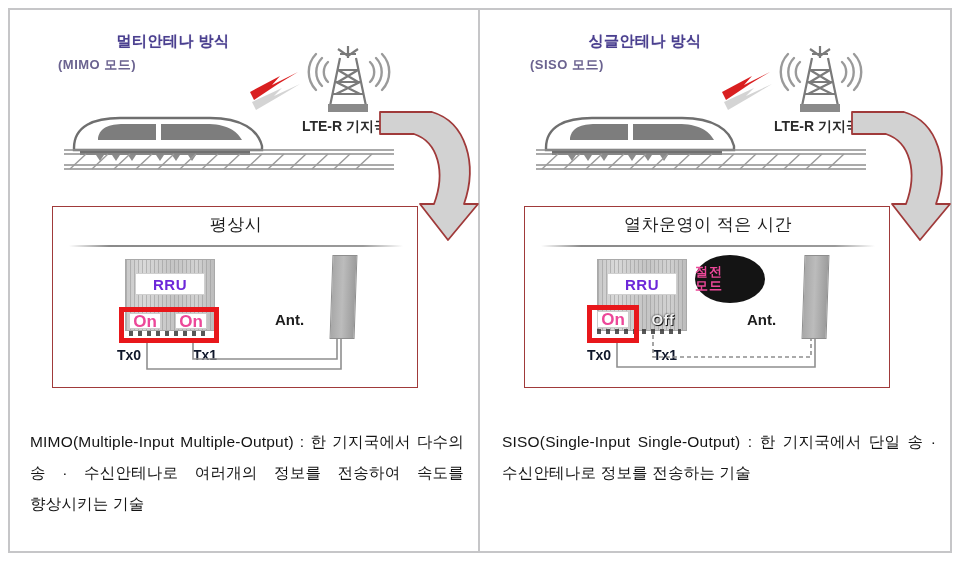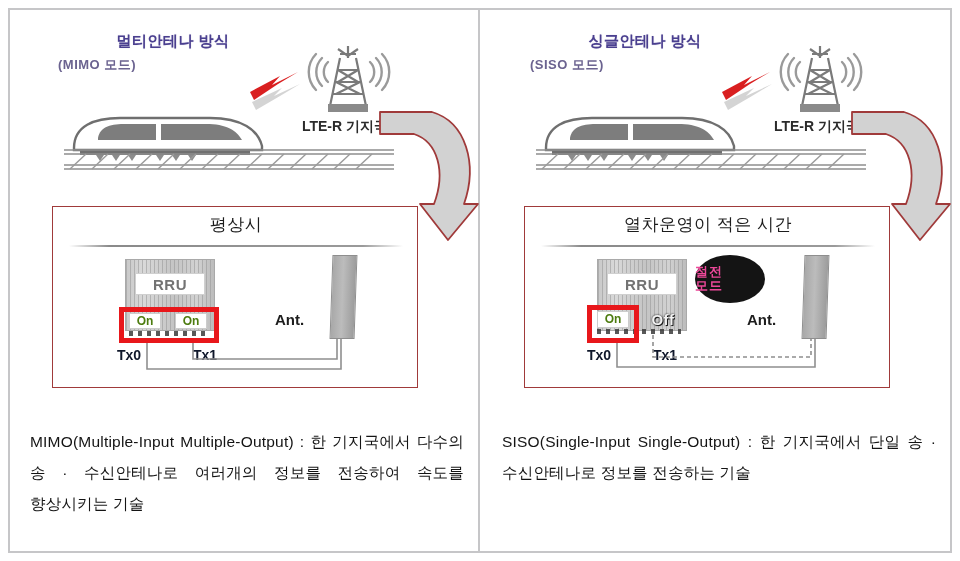--- a/index.html
+++ b/index.html
@@ -129,21 +129,21 @@
   .rru-stripes{
     position:absolute;left:0;top:0;width:100%;height:100%;
     background:repeating-linear-gradient(to right,rgba(150,150,150,.55) 0 1px,rgba(255,255,255,0) 1px 4px);
   }
   .rru-label{
     position:absolute;
     left:82px;top:66px;
     width:70px;height:22px;
     background:#ffffff;
     border:1px solid #d0d0d0;
-    color:#737373;
+    color:#6d28d9;
     font-weight:bold;
     font-size:15px;
     text-align:center;
     line-height:22px;
     letter-spacing:.5px;
     box-sizing:border-box;
   }
 
   
   .port-hl{
@@ -152,23 +152,23 @@
     box-sizing:border-box;
     background:transparent;
   }
   .port-hl.mimo{left:66px;top:100px;width:100px;height:36px;}
   .port-hl.siso{left:62px;top:98px;width:52px;height:38px;}
 
   .port-chip{
     position:absolute;
     background:#ffffff;
     border:1px solid #cccccc;
-    color:#4d7c0f;
+    color:#ec4899;
     font-weight:bold;
-    font-size:12px;
+    font-size:17px;
     text-align:center;
     line-height:15px;
     box-sizing:border-box;
   }
   .port-chip.on1{left:76px;top:106px;width:32px;height:16px;}
   .port-chip.on2{left:122px;top:106px;width:32px;height:16px;}
   .port-chip.s-on{left:72px;top:104px;width:32px;height:17px;}
   .port-off{
     position:absolute;
     left:118px;top:103px;width:40px;height:20px;

